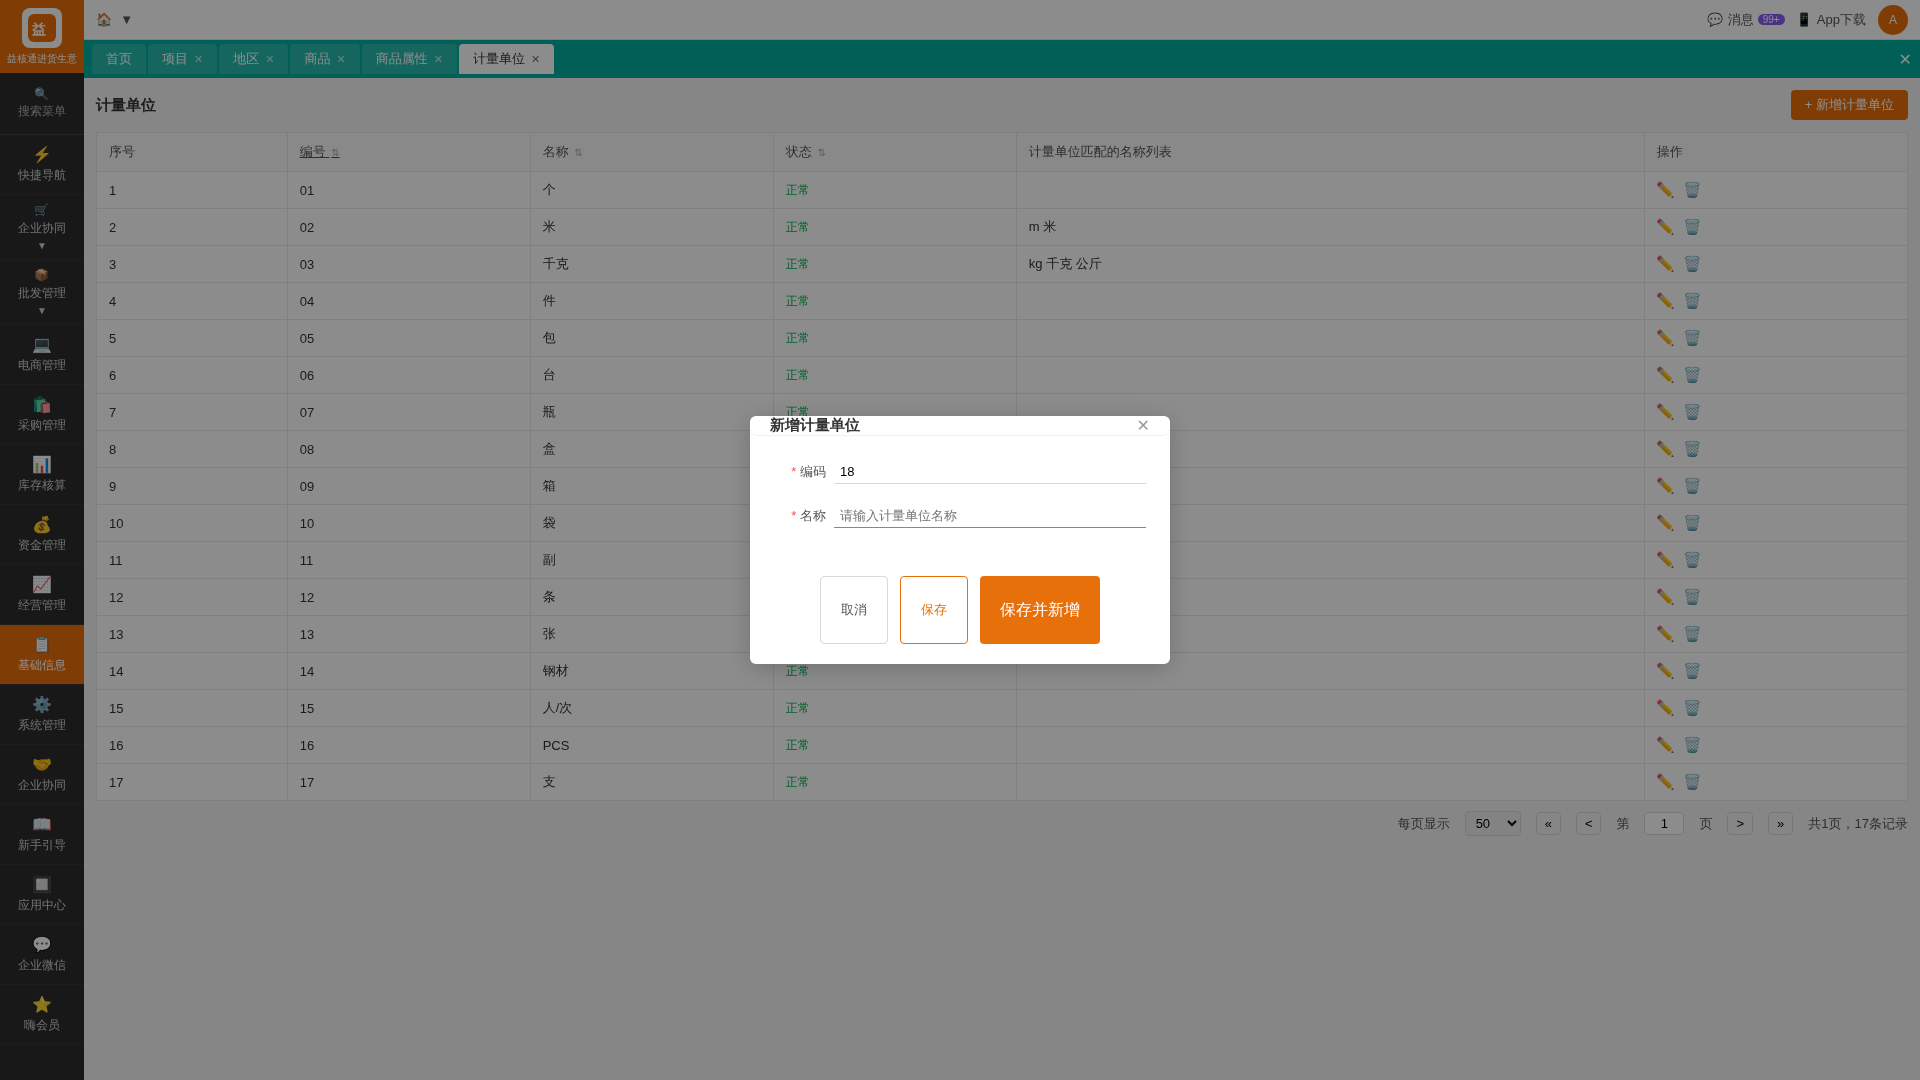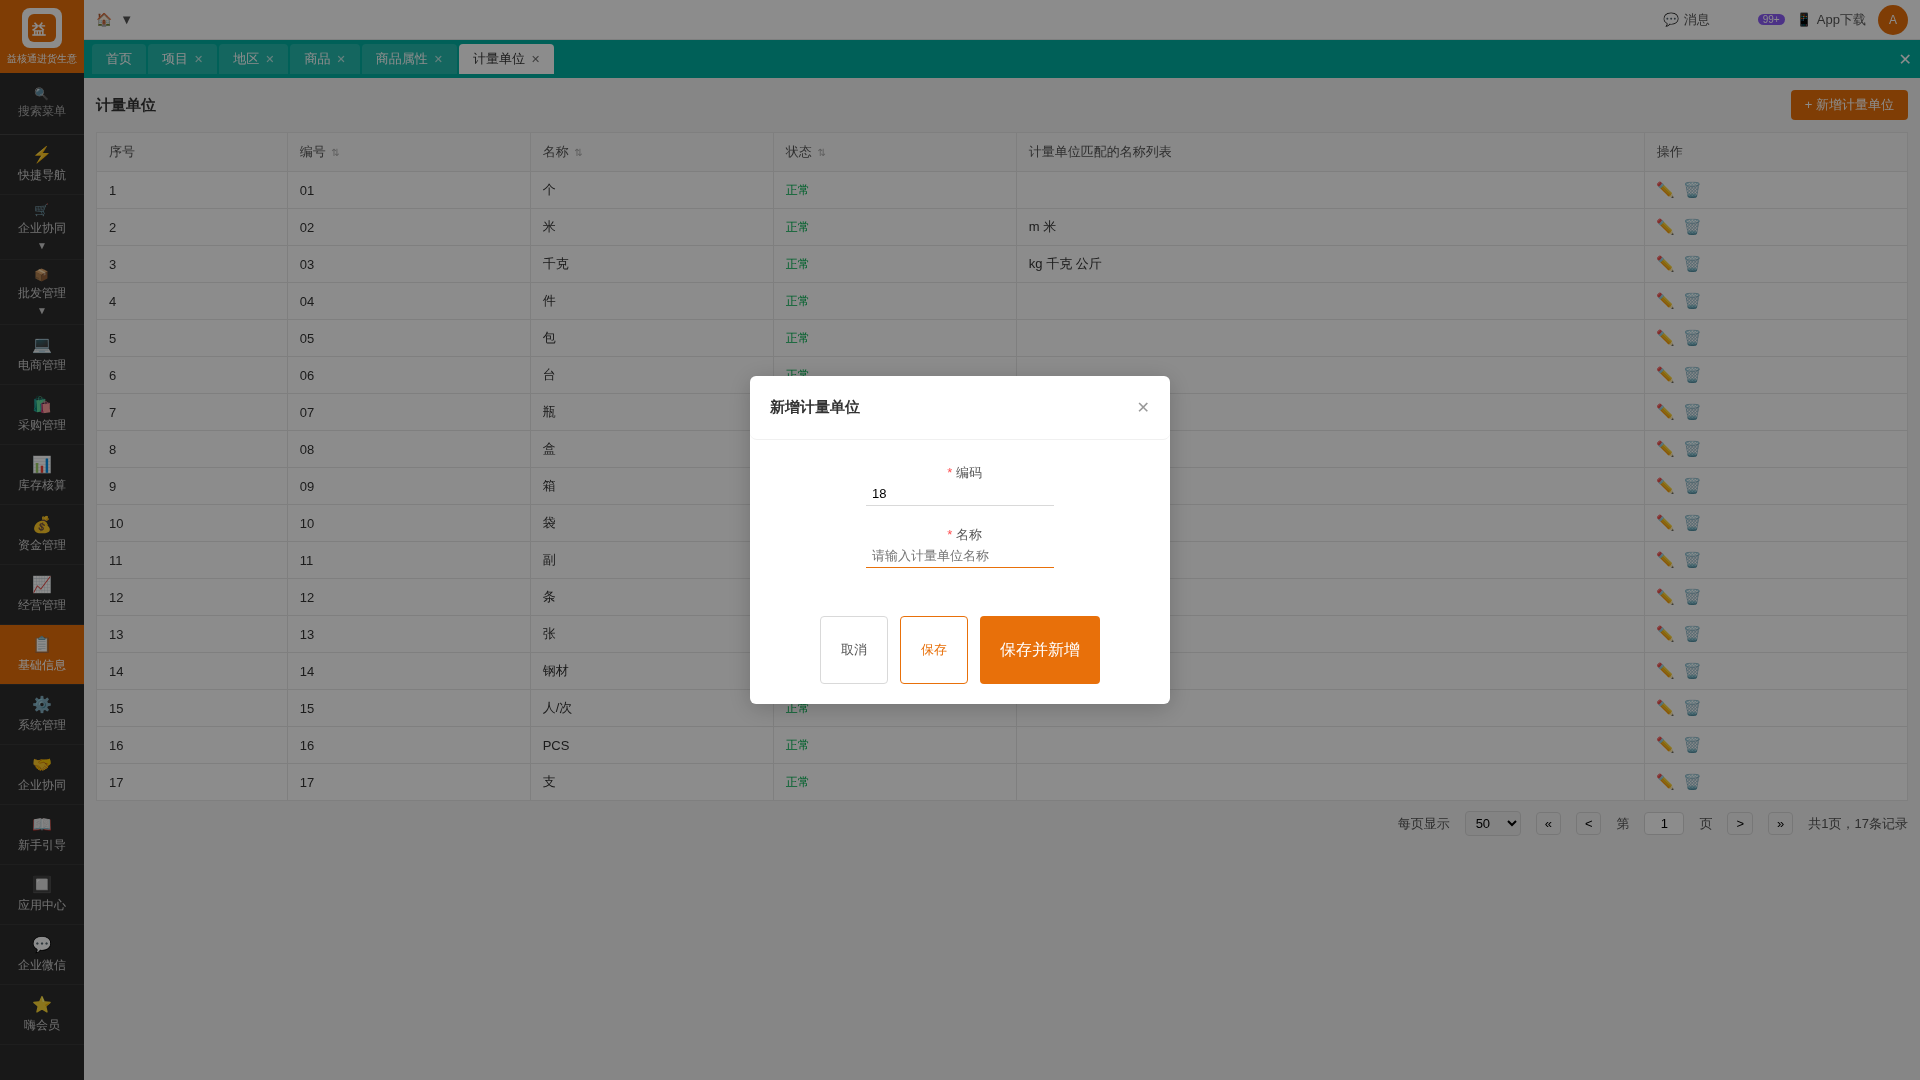--- a/index.html
+++ b/index.html
@@ -118,21 +118,20 @@
       color: #555;
     }
     .badge {
       background: #8b5cf6;
       color: white;
       border-radius: 10px;
       font-size: 10px;
       padding: 0 5px;
       min-width: 18px;
       text-align: center;
-      margin-left: 44px;
     }
     .avatar-circle {
       width: 30px;
       height: 30px;
       border-radius: 50%;
       background: #e8700a;
       display: flex;
       align-items: center;
       justify-content: center;
       color: white;
@@ -290,21 +289,21 @@
       background: white;
       border-radius: 6px;
       width: 420px;
       box-shadow: 0 4px 24px rgba(0,0,0,0.2);
       overflow: hidden;
     }
     .modal-header {
       display: flex;
       align-items: center;
       justify-content: space-between;
-      padding: 22px 20px;
+      padding: 0 20px;
       border-bottom: 1px solid #f0f0f0;
       border-radius: 7px;
     }
     .modal-title {
       font-size: 15px;
       font-weight: bold;
       color: #333;
     }
     .modal-close {
       background: none;
@@ -313,21 +312,20 @@
       font-size: 16px;
       color: #999;
     }
     .modal-body {
       padding: 24px 24px 16px;
     }
     .form-row {
       display: flex;
       align-items: center;
       margin-bottom: 20px;
-      flex-direction: column;
     }
     .form-label {
       width: 60px;
       text-align: right;
       font-size: 13px;
       color: #555;
       flex-shrink: 0;
       padding-right: 8px;
     }
     .form-label .required { color: #ff4d4f; }
@@ -536,21 +534,21 @@
   <div class="content-area">
     <div class="page-title">
       <span>计量单位</span>
       <button class="add-btn">+ 新增计量单位</button>
     </div>
 
     <table class="data-table">
       <thead>
         <tr>
           <th><span>序号</span></th>
-          <th style="cursor:pointer;">
+          <th style="cursor:pointer;text-decoration:underline;">
             <span>编号</span>
             <span class="sort-icon">⇅</span>
           </th>
           <th style="cursor:pointer;">
             <span>名称</span>
             <span class="sort-icon">⇅</span>
           </th>
           <th style="cursor:pointer;">
             <span>状态</span>
             <span class="sort-icon">⇅</span>

